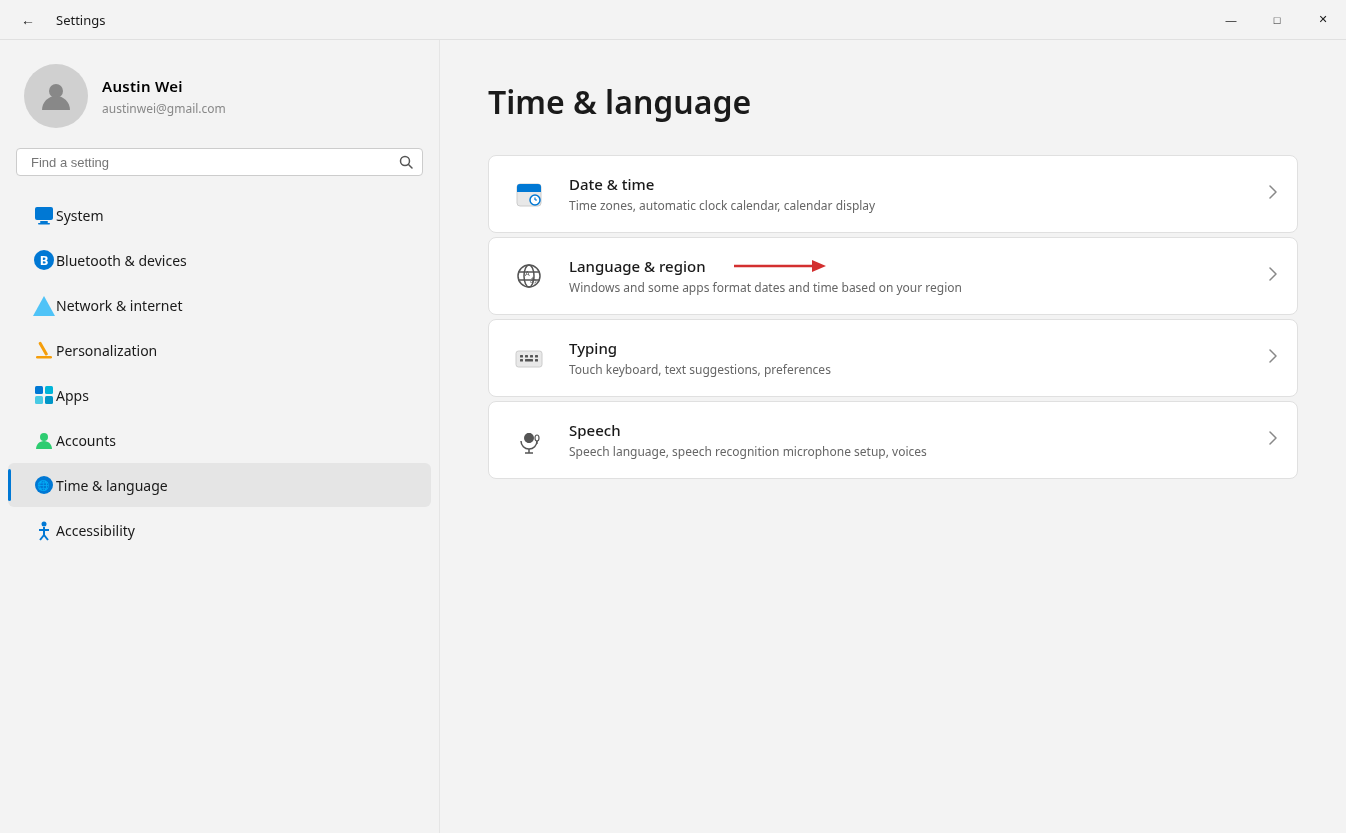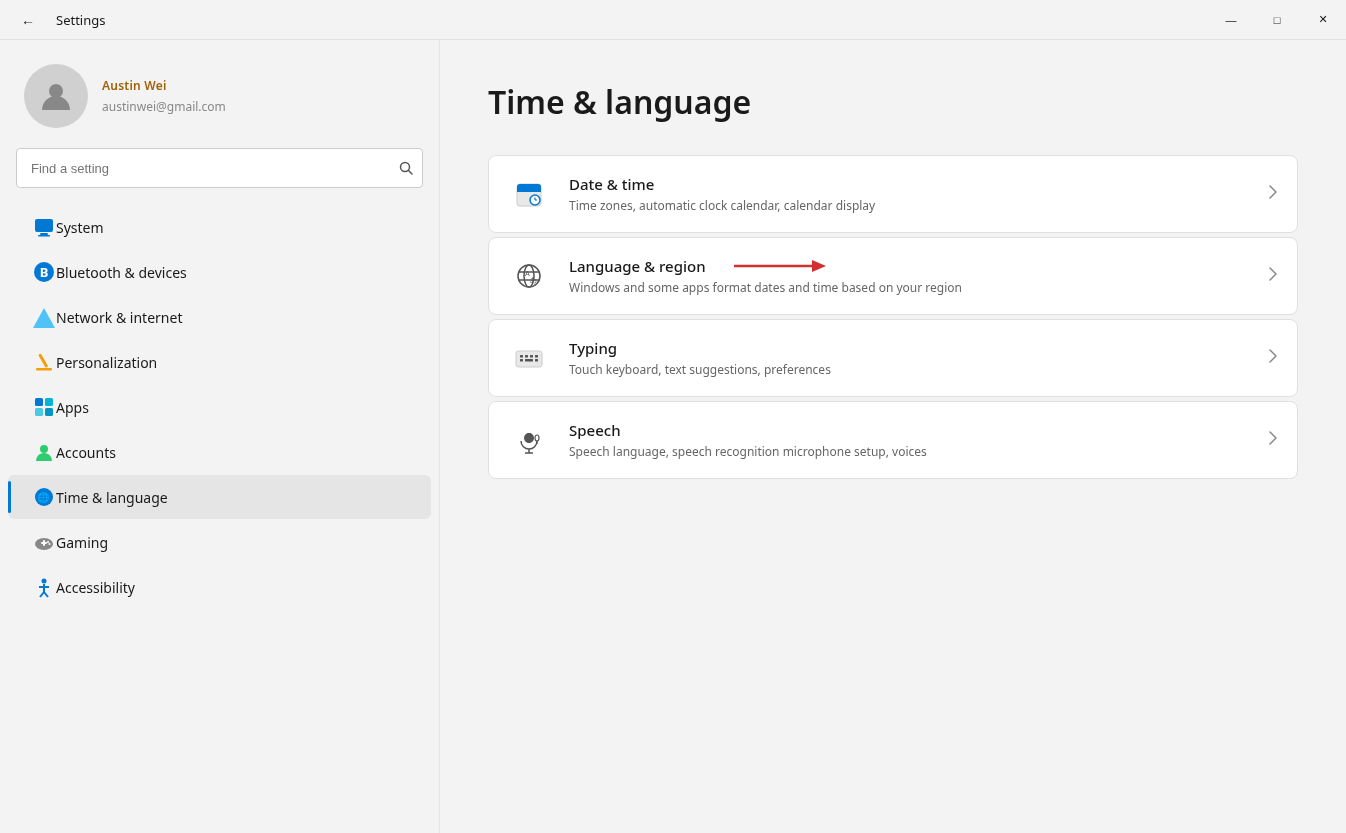--- a/index.html
+++ b/index.html
@@ -101,37 +101,37 @@
       width: 36px;
       height: 36px;
       color: #888;
     }
     .user-info {
       display: flex;
       flex-direction: column;
       gap: 4px;
     }
     .user-name {
-      font-size: 12px;
+      font-size: 15px;
       font-weight: 600;
-      color: #a16207;
+      color: #000000;
       letter-spacing: 0.02em;
     }
     .user-email {
       font-size: 12px;
       color: #888;
     }
 
     .search-box {
       margin: 0 16px 16px 16px;
       position: relative;
     }
     .search-input {
       width: 100%;
-      height: 40px;
+      height: 28px;
       border: 1px solid #ccc;
       border-radius: 4px;
       background: white;
       padding: 0 40px 0 14px;
       font-size: 13px;
       color: #555;
       outline: none;
     }
     .search-icon-btn {
       position: absolute;
@@ -352,32 +352,20 @@
       <div class="nav-item active">
         <span class="nav-icon">
           <svg width="22" height="22" viewBox="0 0 22 22" fill="none">
             <circle cx="11" cy="11" r="9" fill="#0078d4"></circle>
             <text x="11" y="15" text-anchor="middle" font-size="10" fill="white">🌐</text>
           </svg>
         </span>
         <span class="nav-label">Time &amp; language</span>
       </div>
 
-      <div class="nav-item">
-        <span class="nav-icon">
-          <svg width="22" height="22" viewBox="0 0 22 22" fill="none">
-            <ellipse cx="11" cy="13" rx="9" ry="6" fill="#888"></ellipse>
-            <rect x="8" y="11" width="6" height="2" rx="1" fill="white"></rect>
-            <rect x="10" y="9" width="2" height="6" rx="1" fill="white"></rect>
-            <circle cx="15" cy="11" r="1" fill="white"></circle>
-            <circle cx="16.5" cy="13" r="1" fill="white"></circle>
-          </svg>
-        </span>
-        <span class="nav-label">Gaming</span>
-      </div>
 
       <div class="nav-item">
         <span class="nav-icon">
           <svg width="22" height="22" viewBox="0 0 22 22" fill="none">
             <circle cx="11" cy="5" r="2.5" fill="#0078d4"></circle>
             <line x1="11" y1="8" x2="11" y2="16" stroke="#0078d4" stroke-width="2"></line>
             <line x1="6" y1="11" x2="16" y2="11" stroke="#0078d4" stroke-width="2"></line>
             <line x1="11" y1="16" x2="7" y2="21" stroke="#0078d4" stroke-width="2"></line>
             <line x1="11" y1="16" x2="15" y2="21" stroke="#0078d4" stroke-width="2"></line>
           </svg>

